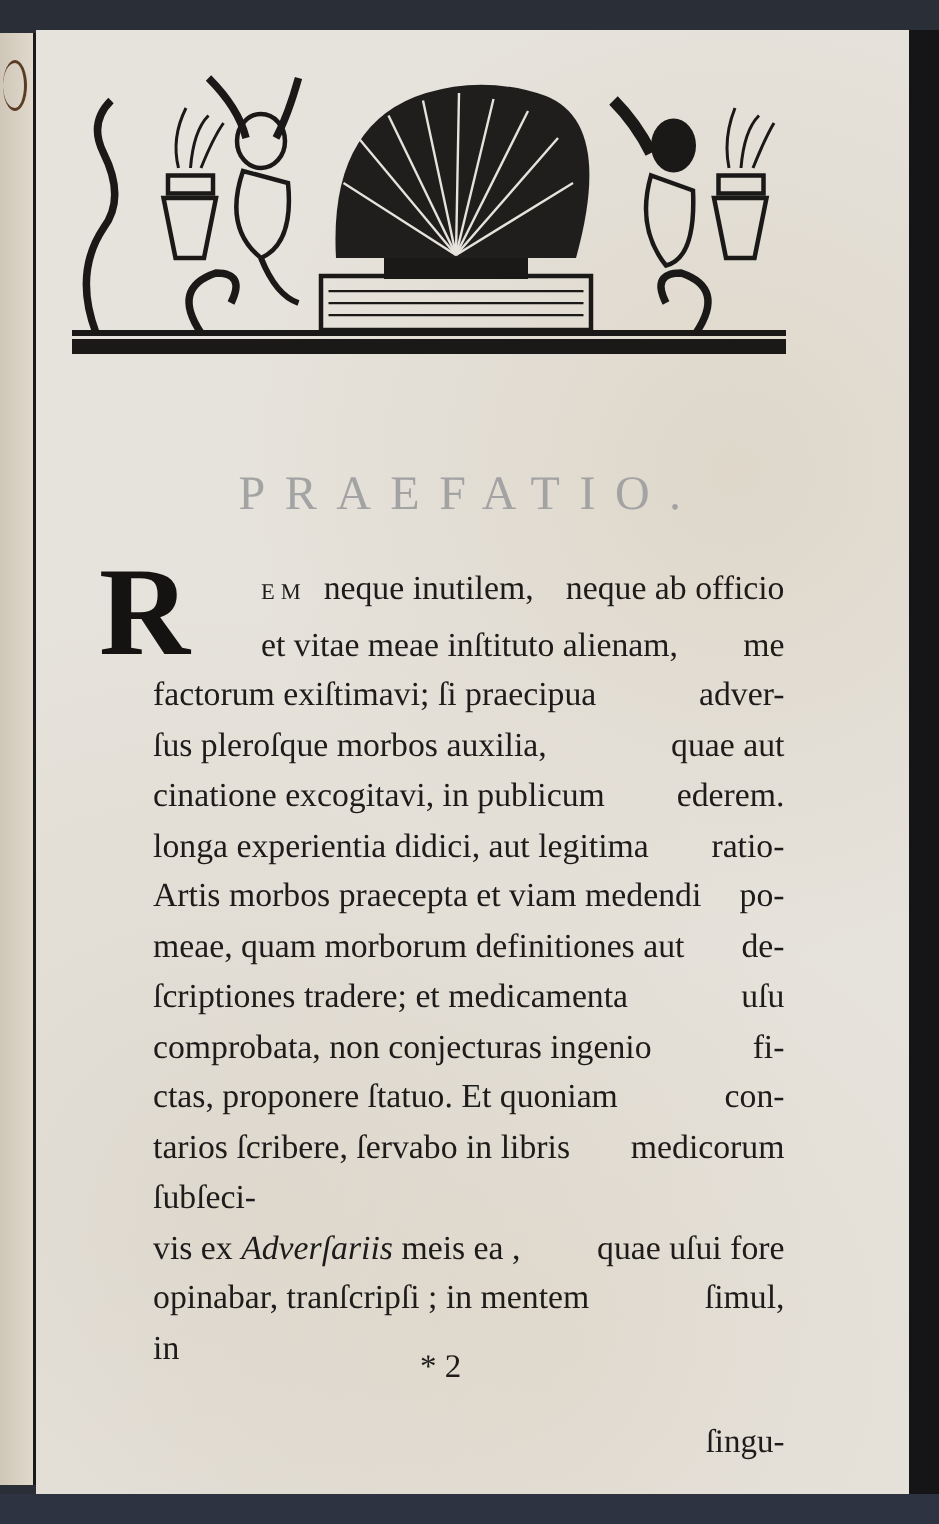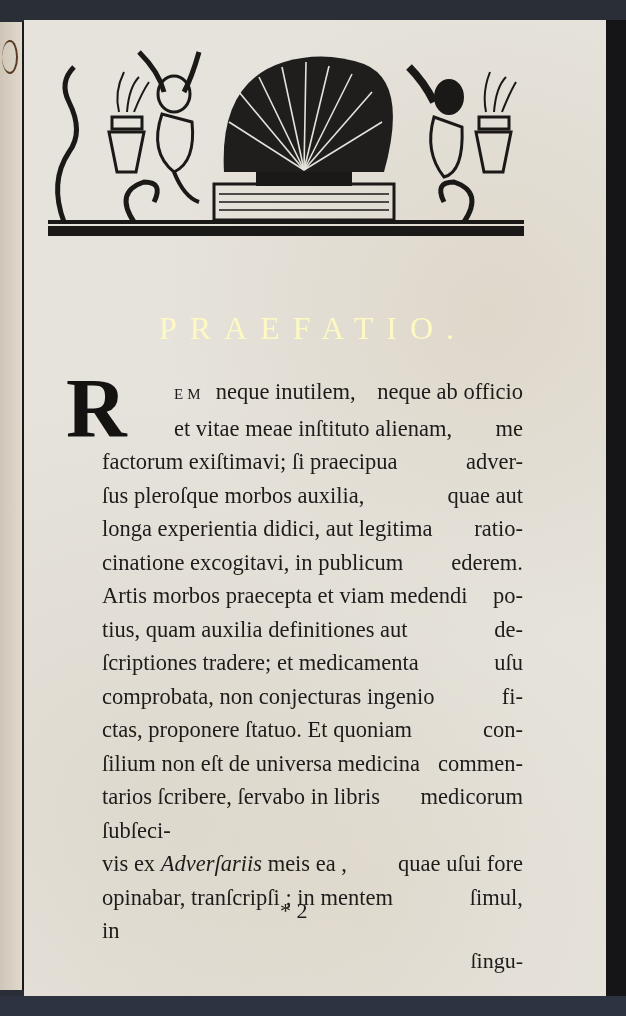--- a/index.html
+++ b/index.html
@@ -34,21 +34,21 @@
   .bottom-edge {
     position:absolute; left:0; top:996px; width:626px; height:20px;
     background:#2d3340;
   }
   .headpiece {
     position:absolute; left:24px; top:22px; width:500px; height:222px;
   }
   .title {
     position:absolute; left:0; right:0; top:310px;
     text-align:center; font-size:32px; letter-spacing:13px;
-    color:#fef9c3; font-weight:normal;
+    color:#a3a3a3; font-weight:normal;
   }
   .text-block {
     position:absolute; left:68px; top:375px; width:455px;
     color:#1d1c1a; font-size:22.5px; line-height:33.5px;
   }
   .line { display:flex; justify-content:space-between; white-space:nowrap;margin-left:34px; }
   .line.indent { padding-left:72px; }
   .dropcap {
     position:absolute; left:-2px; top:-8px;
     font-size:84px; line-height:84px; font-weight:bold; color:#141312;
@@ -140,50 +140,46 @@
     </div>
   <div class="line">
       <span>factorum exiſtimavi;  ſi praecipua</span>
       <span>adver-</span>
     </div>
   <div class="line">
       <span>ſus pleroſque morbos auxilia,</span>
       <span>quae aut</span>
     </div>
   <div class="line">
+      <span>cinatione excogitavi, in publicum</span>
+      <span>ederem.</span>
+    </div>
+  <div class="line">
       <span>longa experientia didici, aut legitima</span>
       <span>ratio-</span>
     </div>
   <div class="line">
-      <span>cinatione excogitavi, in publicum</span>
-      <span>ederem.</span>
-    </div>
-  <div class="line">
       <span>Artis morbos praecepta et viam medendi</span>
       <span>po-</span>
     </div>
   <div class="line">
-      <span>tius, quam auxilia definitiones aut</span>
+      <span>meae, quam morborum definitiones aut</span>
       <span>de-</span>
     </div>
   <div class="line">
       <span>ſcriptiones tradere; et medicamenta</span>
       <span>uſu</span>
     </div>
   <div class="line">
       <span>comprobata,  non conjecturas ingenio</span>
       <span>fi-</span>
     </div>
   <div class="line">
       <span>ctas, proponere ſtatuo.  Et quoniam</span>
       <span>con-</span>
-    </div>
-  <div class="line">
-      <span>ſilium non eſt de universa medicina</span>
-      <span>commen-</span>
     </div>
   <div class="line">
       <span>tarios ſcribere, ſervabo in libris</span>
       <span>medicorum</span>
     </div>
   <div class="line">
       <span>ſubſeci-</span>
     </div>
   <div class="line">
     <span><span>vis ex </span><span class="italic">Adverſariis</span><span> meis ea ,</span></span>

